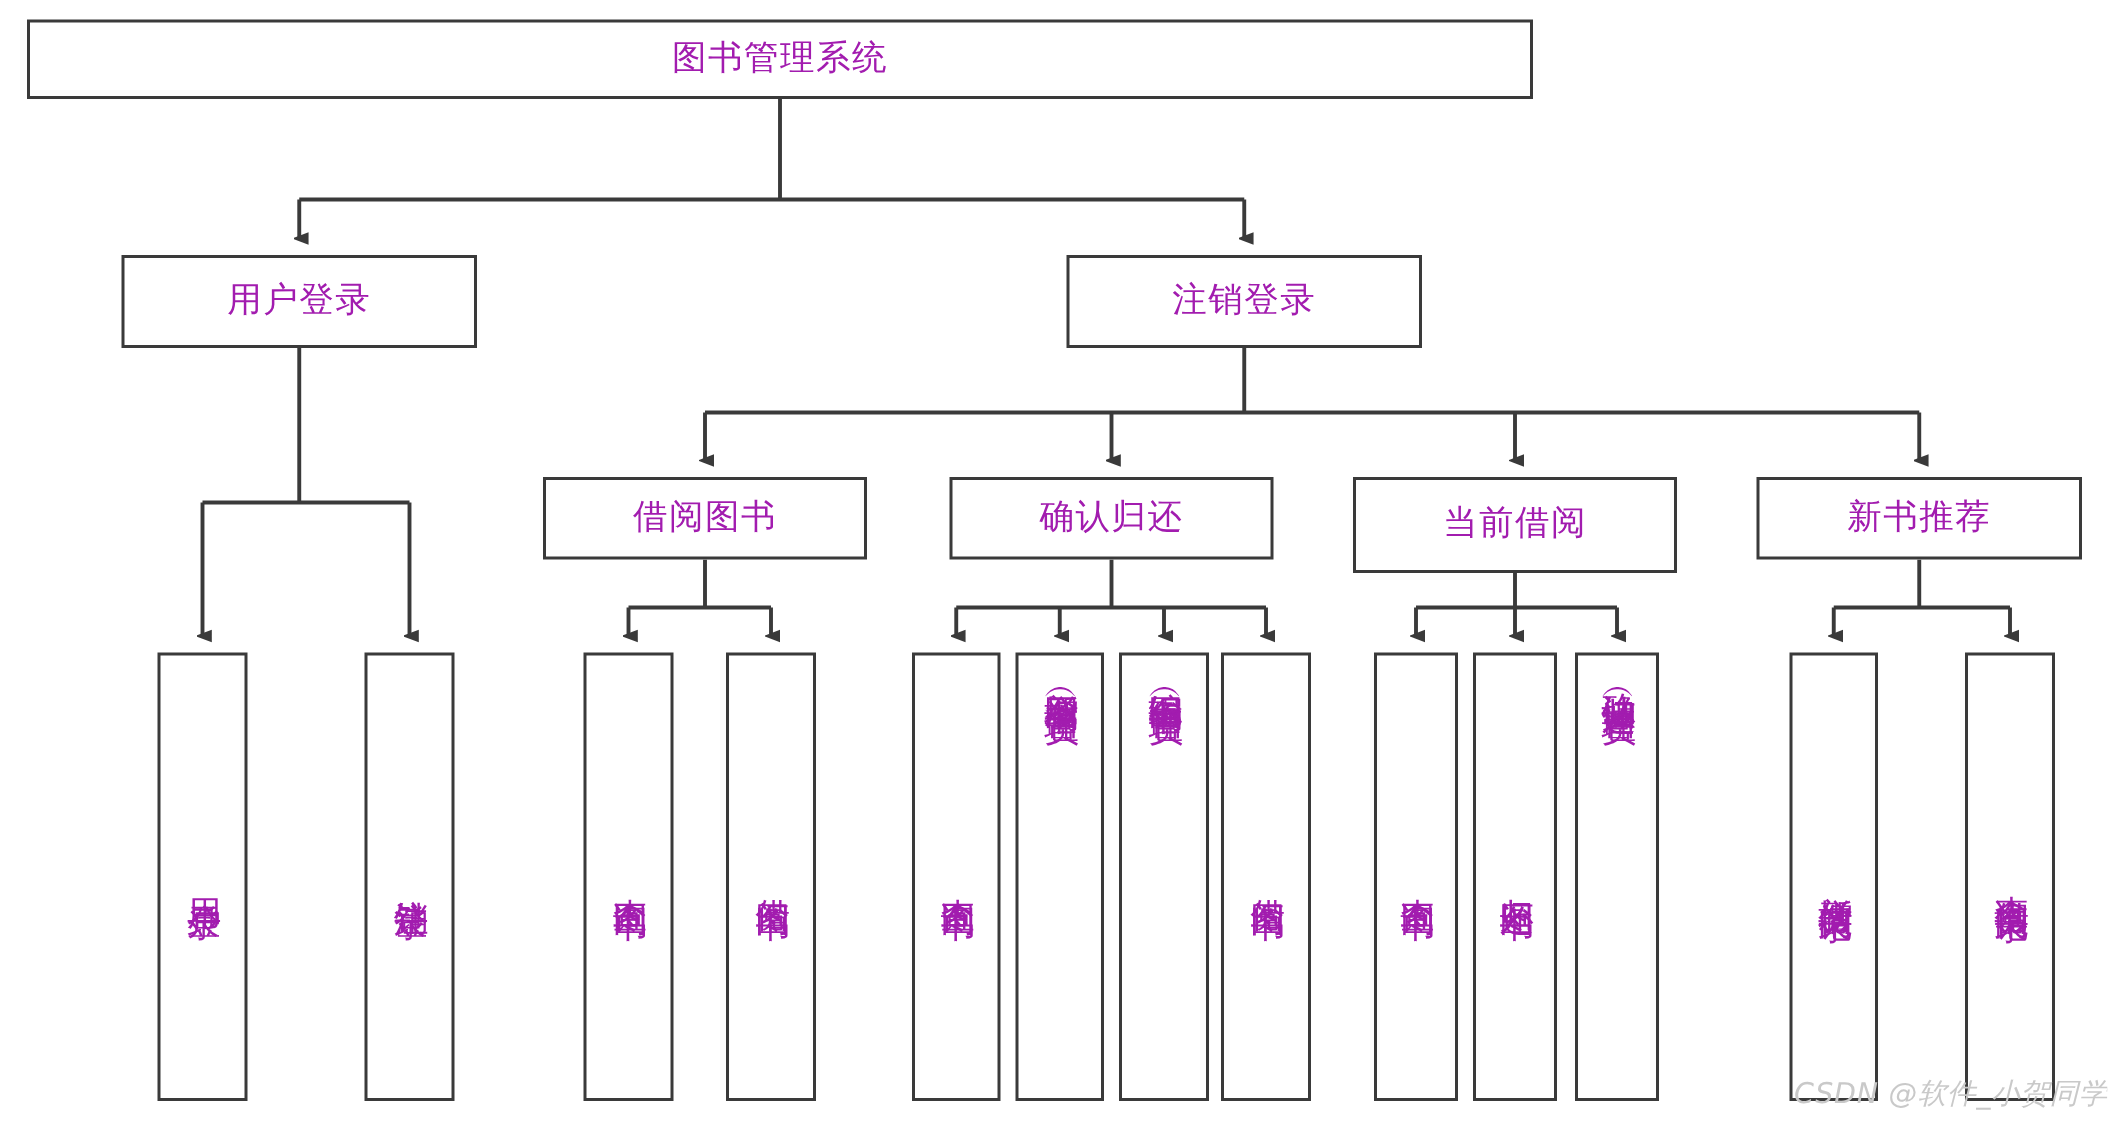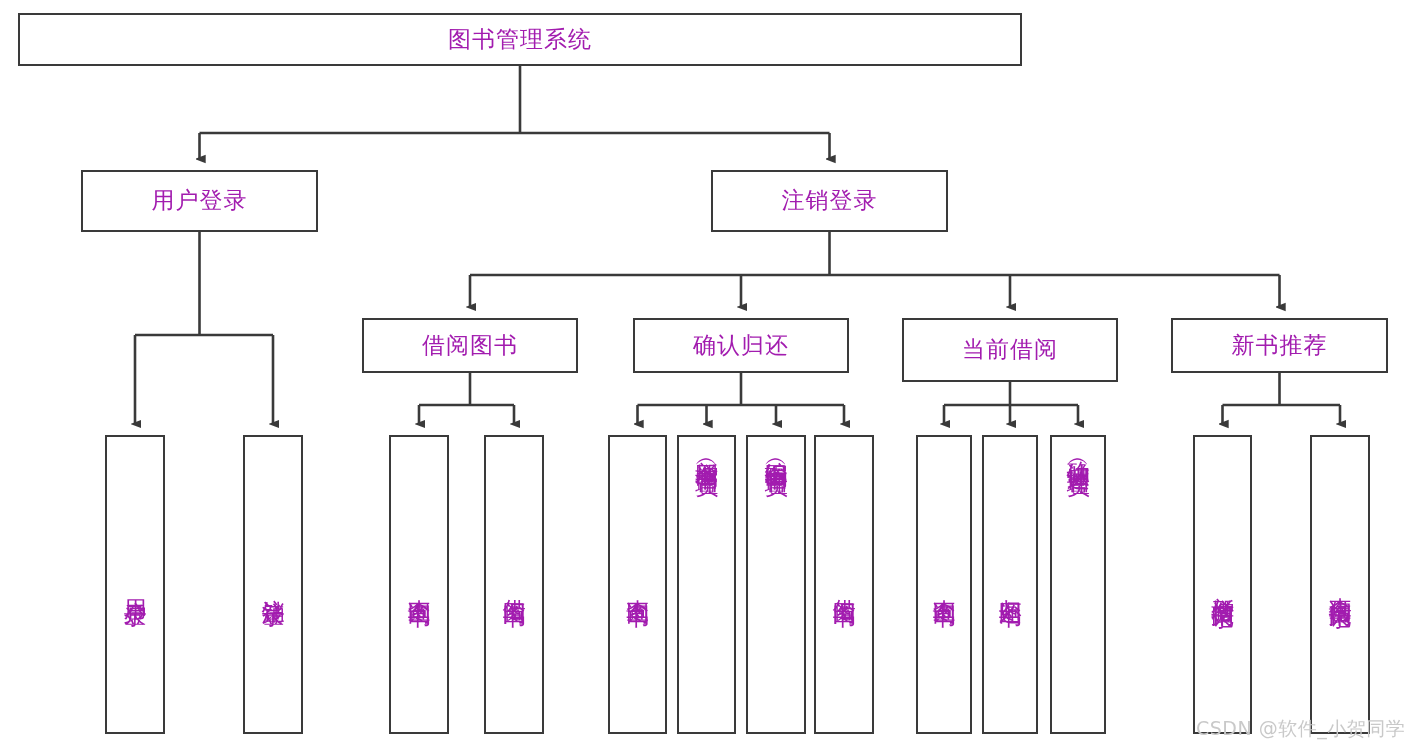--- a/index.html
+++ b/index.html
@@ -167,14 +167,14 @@
         <span>确认归还（管理员）</span>
       </div>
       <div class="node vert" style="left: 1193px; top: 435px; width: 59px; height: 299px;">
         <span>新增借阅记录</span>
       </div>
       <div class="node vert" style="left: 1310px; top: 435px; width: 60px; height: 299px;">
         <span>查询借阅记录</span>
       </div>
     </div>
 
-  <div class="watermark" style="left:1196px; top:716px;">CSDN @软件_小贺同学</div>
+  <div class="watermark" style="left:1196px; top:716px;font-style:italic;">CSDN @软件_小贺同学</div>
 </div>
 
 </body></html>

